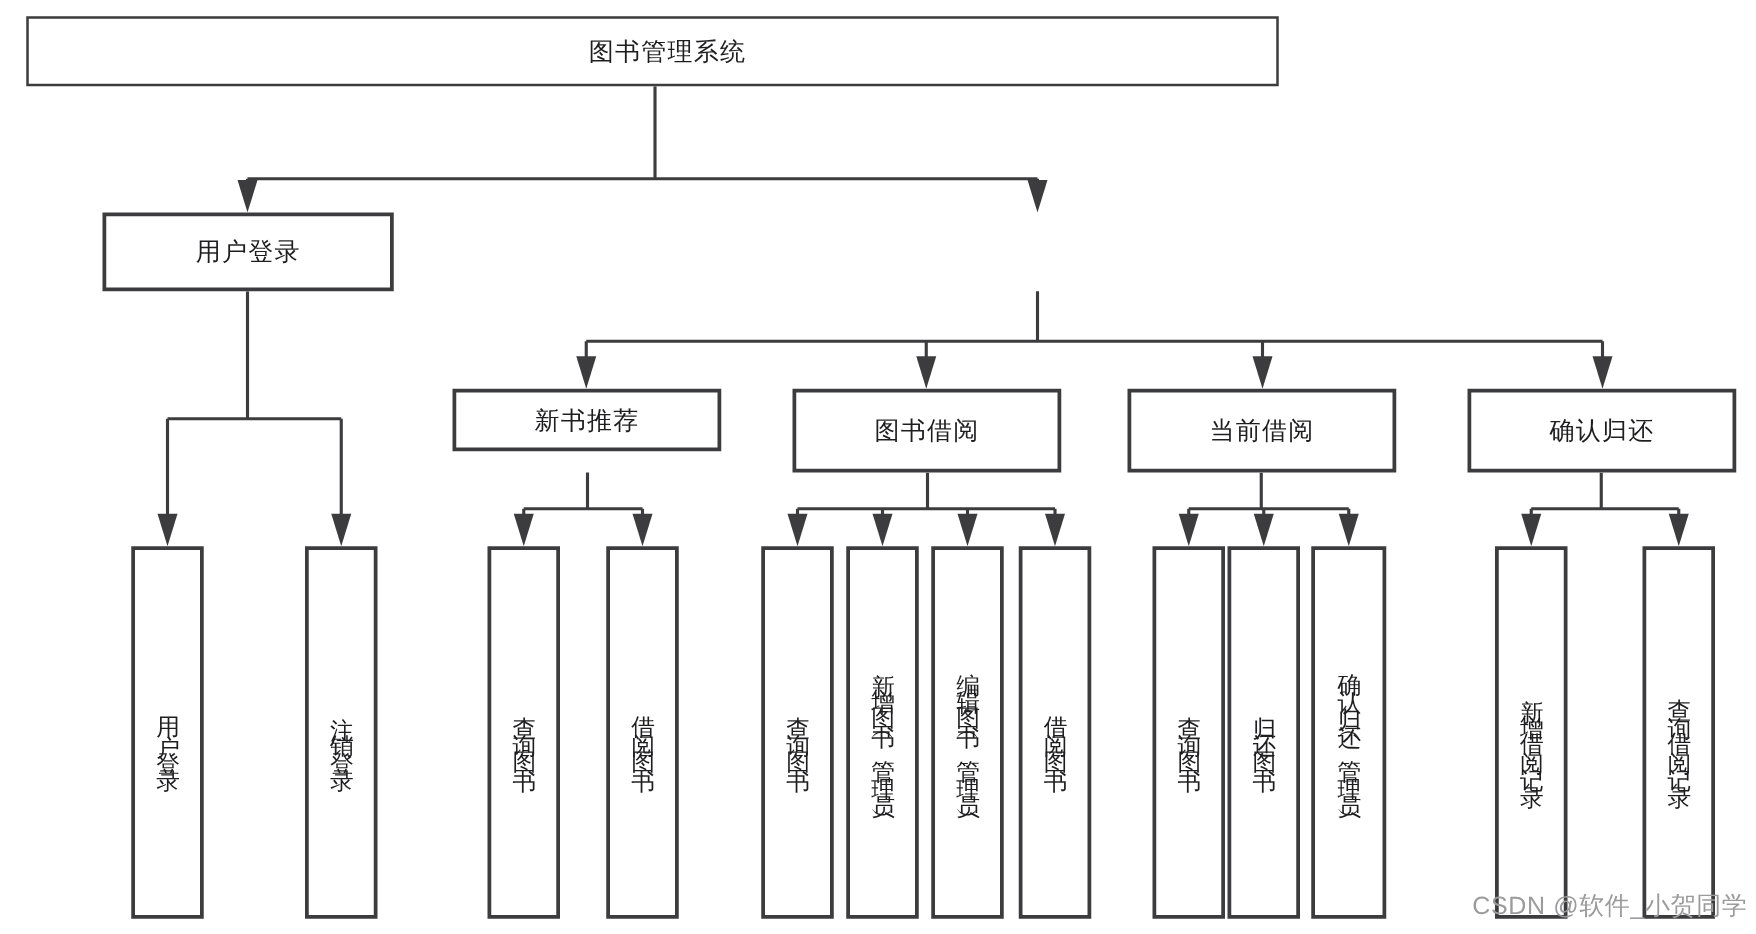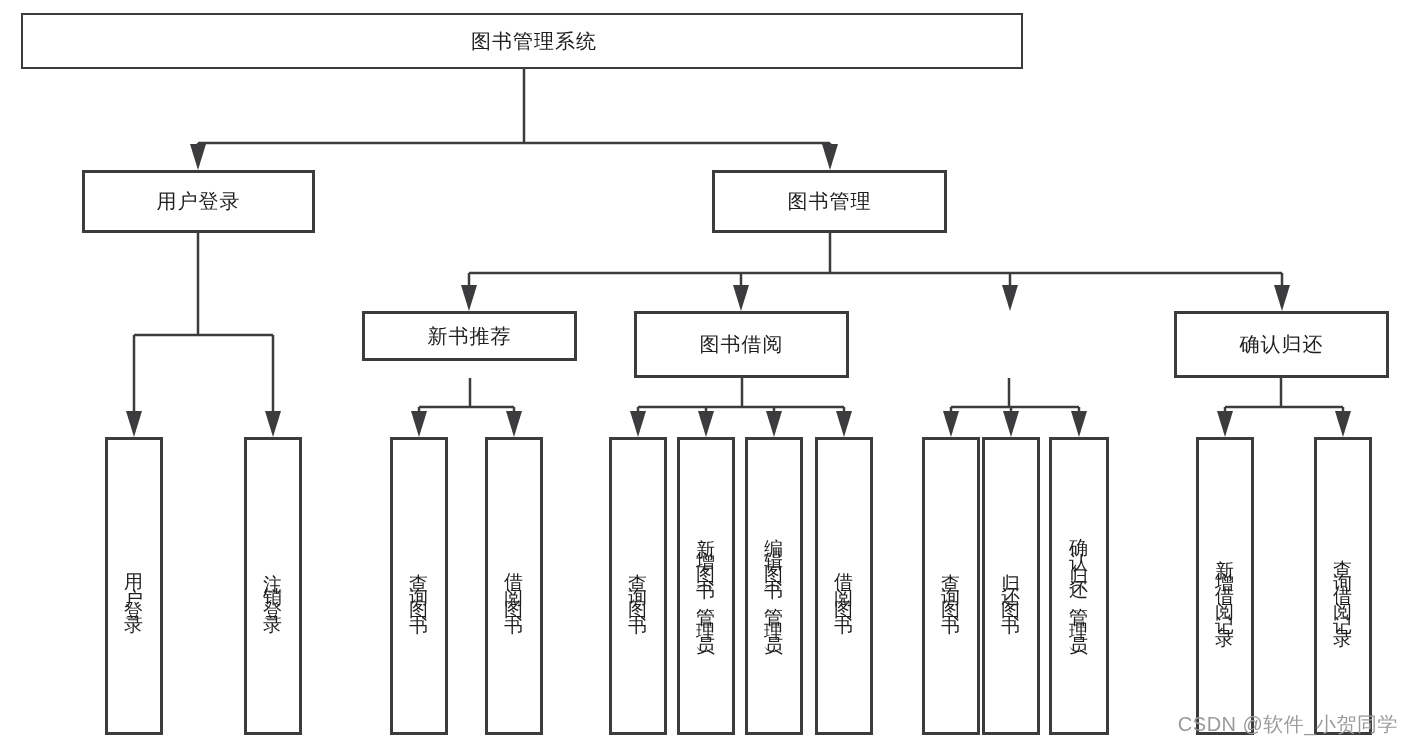--- a/index.html
+++ b/index.html
@@ -124,24 +124,24 @@
       <polygon points="1003,411 1019,411 1011,437"></polygon>
       <polygon points="1071,411 1087,411 1079,437"></polygon>
       <polygon points="1217,411 1233,411 1225,437"></polygon>
       <polygon points="1335,411 1351,411 1343,437"></polygon>
     </g>
   </svg>
 
   <div class="node root" style="left:21px; top:13px; width:1002px; height:56px;padding-left:24px;">图书管理系统</div>
 
   <div class="node" style="left:82px; top:170px; width:233px; height:63px;">用户登录</div>
-  <div class="node" style="left:712px; top:170px; width:235px; height:63px;">图书管理</div>
 
   <div class="node" style="left:362px; top:311px; width:215px; height:50px;">新书推荐</div>
   <div class="node" style="left:634px; top:311px; width:215px; height:67px;">图书借阅</div>
+  <div class="node" style="left:902px; top:311px; width:215px; height:67px;">当前借阅</div>
   <div class="node" style="left:1174px; top:311px; width:215px; height:67px;">确认归还</div>
 
   <div class="node leaf" style="left:105px; top:437px; width:58px; height:298px;">
     <span>用户登录</span>
   </div>
   <div class="node leaf" style="left:244px; top:437px; width:58px; height:298px;">
     <span>注销登录</span>
   </div>
   <div class="node leaf" style="left:390px; top:437px; width:58px; height:298px;">
     <span>查询图书</span>

